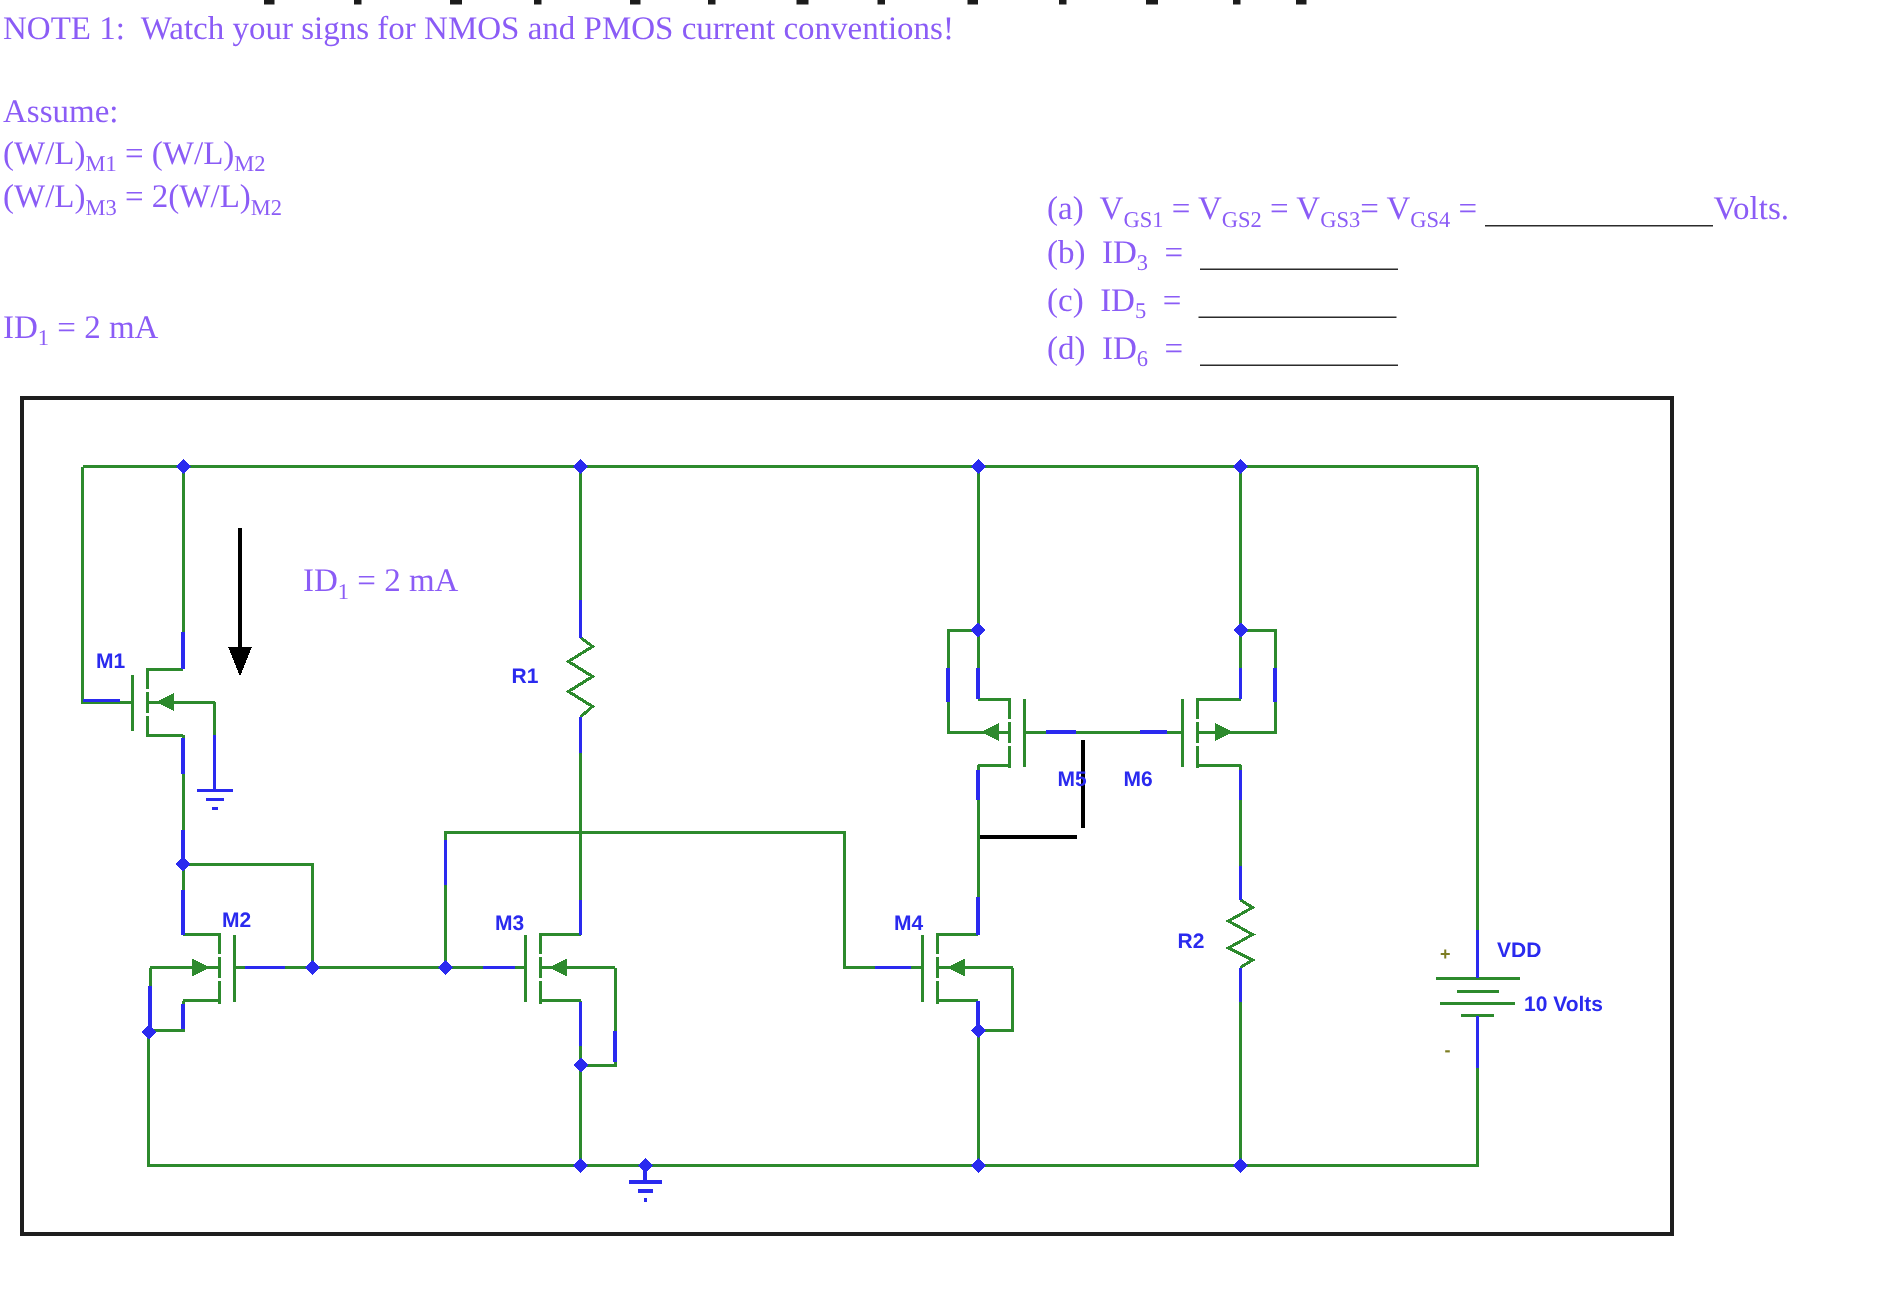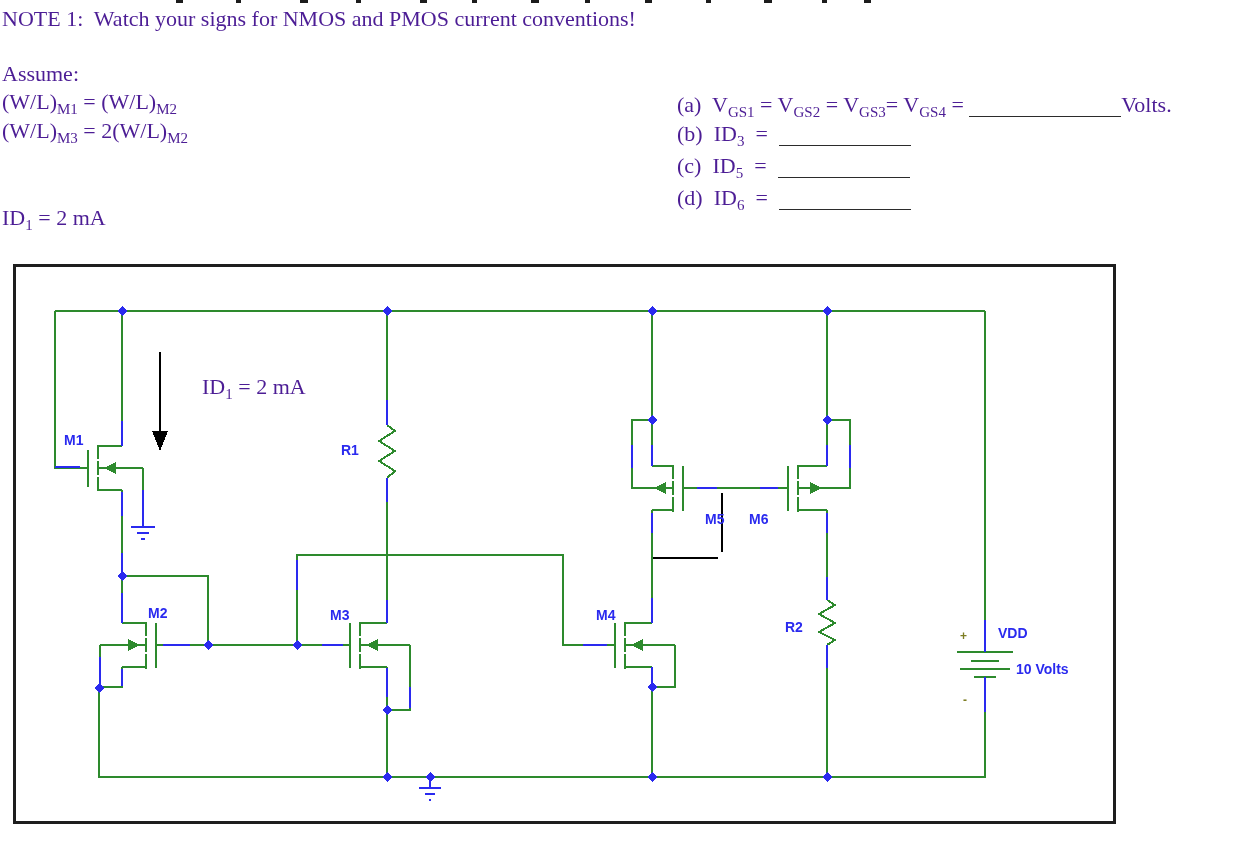--- a/index.html
+++ b/index.html
@@ -1,21 +1,21 @@
 <!DOCTYPE html>
 <html style="--wire: #2d8a2d; --net: #2a2aef;"><head>
 <meta charset="utf-8">
 <style>
   html,body{margin:0;padding:0;background:#fff;}
   .page{position:relative;width:1254px;height:864px;background:#fff;overflow:hidden;
-        font-family:"Liberation Serif",serif;color:#4c1d95;}
+        font-family:"Liberation Serif",serif;color:#8b5cf6;}
   .row{position:absolute;white-space:pre;font-size:22px;line-height:26px;}
   .row .sub{font-size:15px;vertical-align:-5px;letter-spacing:0;}
   .blank{display:inline-block;border-bottom:1.8px solid #2b2b2b;height:5px;vertical-align:-5px;}
-  .qcol{left:677px;}
+  .qcol{left:698px;margin-top:34px;}
   .frag{position:absolute;top:0;height:3px;background:#1c1c1c;}
   .circ-label{position:absolute;left:202px;top:374px;font-size:22px;white-space:pre;}
   .circ-label .sub{font-size:15px;vertical-align:-5px;}
   svg text{font-family:"Liberation Sans",sans-serif;font-weight:bold;}
   svg .lbl{fill:var(--net);font-size:14px;}
   svg .pol{fill:#7d7d22;font-size:12px;font-weight:bold;}
   svg .w{stroke:var(--wire);stroke-width:2;fill:none;}
   svg .b{stroke:var(--net);stroke-width:2.6;fill:none;}
   svg .blk{stroke:#000;stroke-width:2.2;fill:none;}
   svg .dm{fill:var(--net);stroke:none;}

